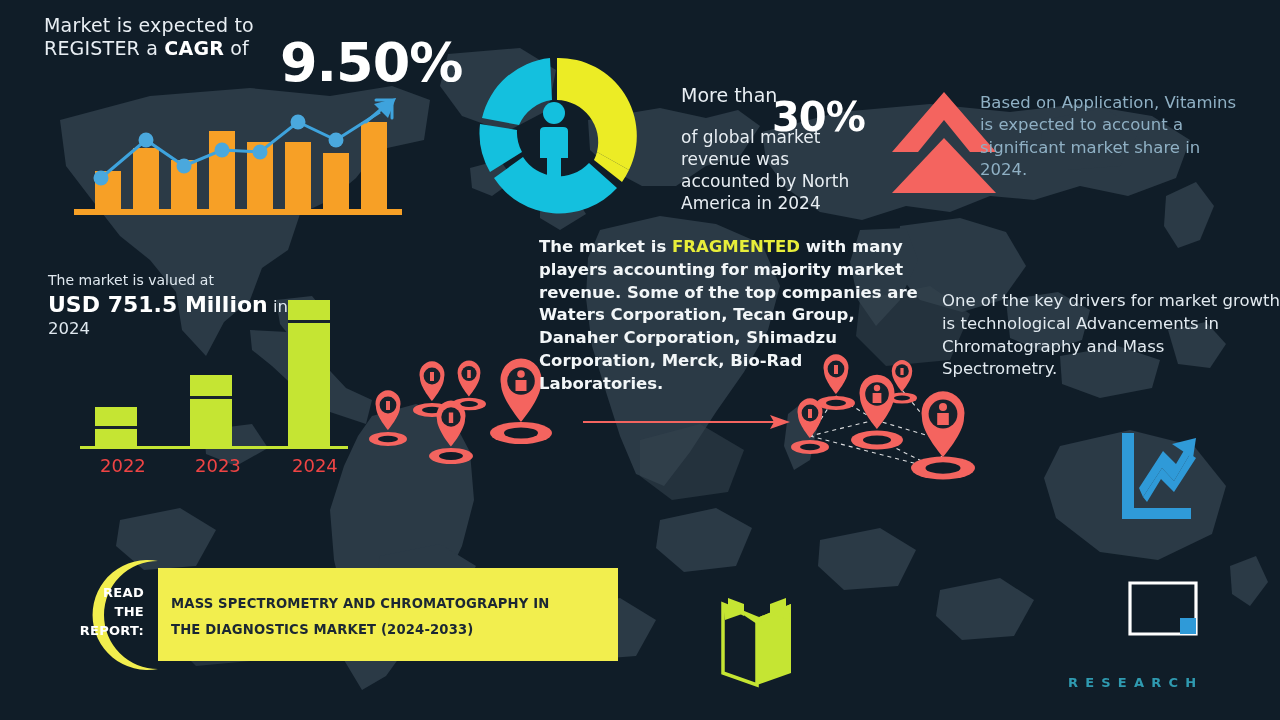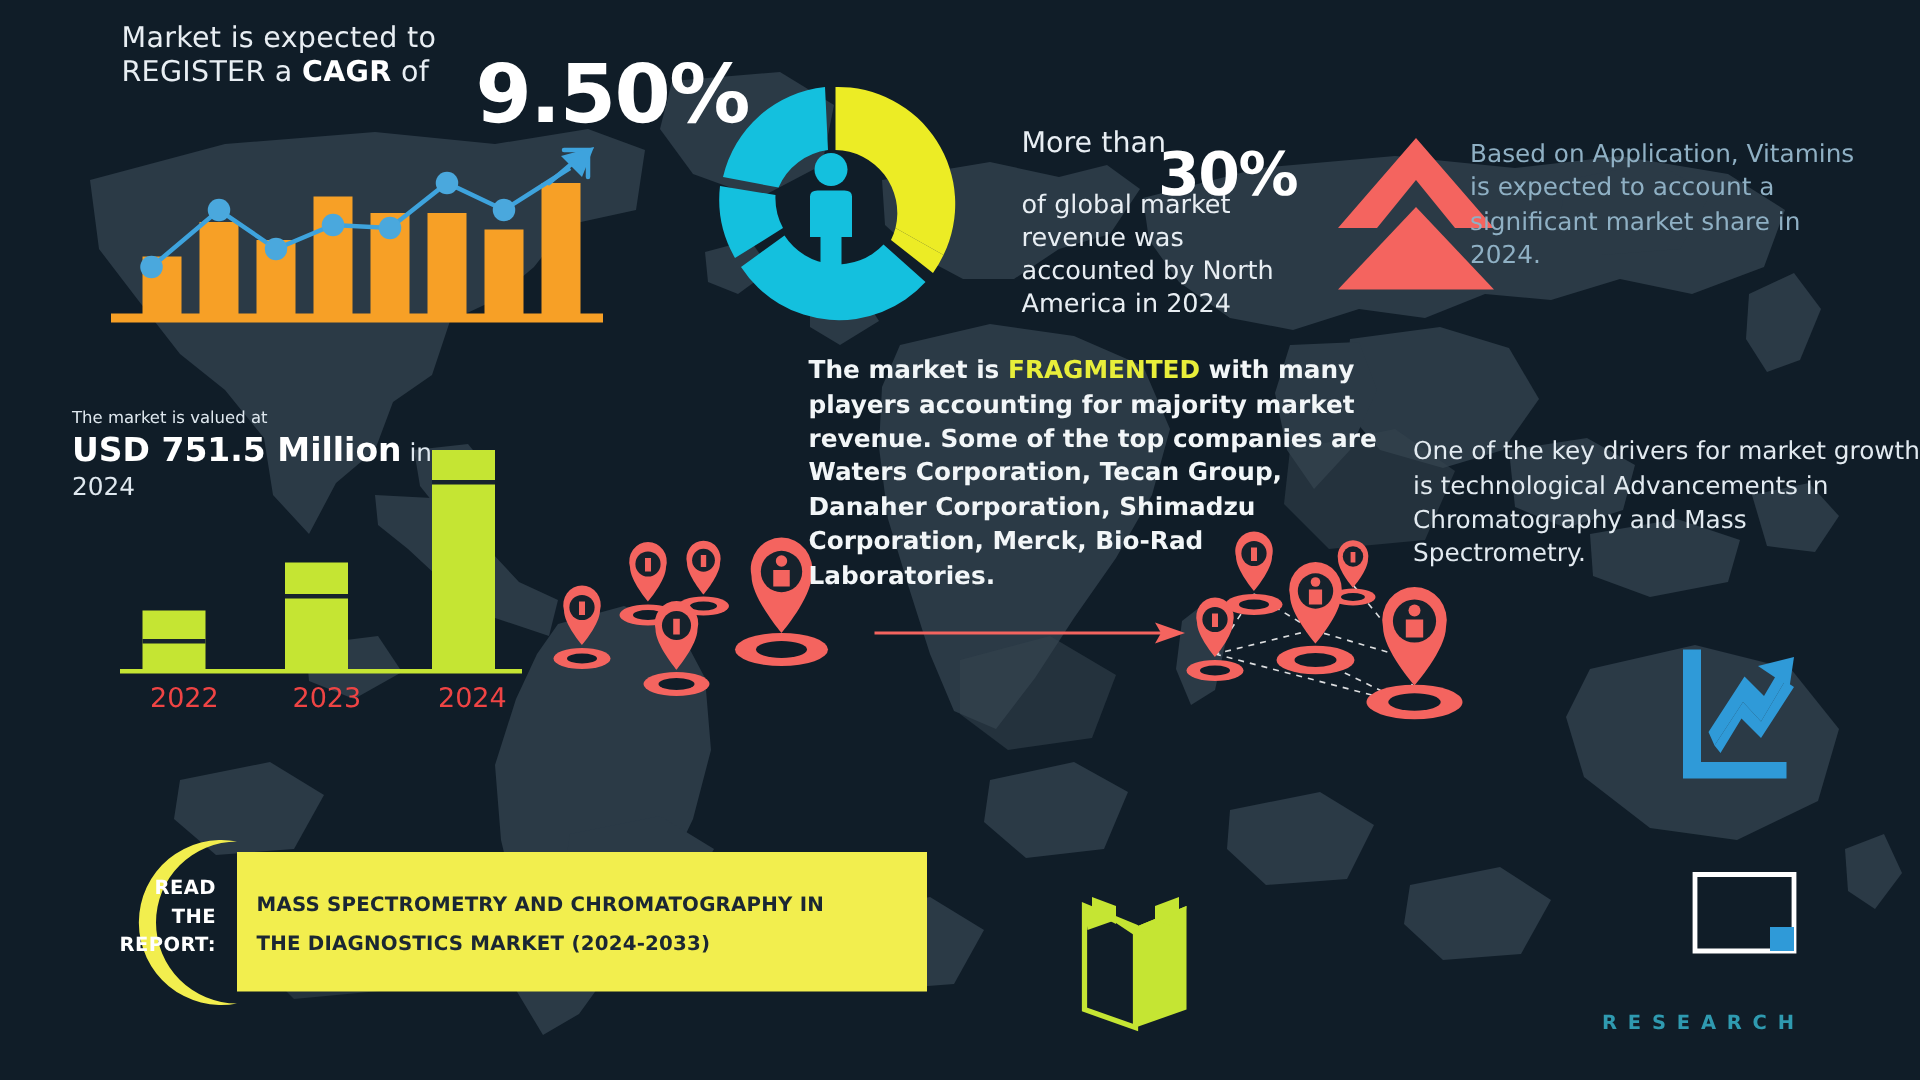--- a/index.html
+++ b/index.html
@@ -11,21 +11,21 @@
     position:relative;
   }
   #stage{position:absolute;left:0;top:0;width:1280px;height:720px;overflow:hidden;}
   .layer{position:absolute;left:0;top:0;width:1280px;height:720px;}
   #mapsvg{position:absolute;left:0;top:0;}
 
   
   .txt{position:absolute;line-height:1.22;}
 
   
-  #cagr-block{left:44px;top:14px;width:400px;margin-left:37px;}
+  #cagr-block{left:44px;top:14px;width:400px;}
   #cagr-lines{font-size:19px;color:#e8eef3;letter-spacing:.2px;}
   #cagr-lines .b{font-weight:bold;color:#ffffff;}
   #cagr-value{position:absolute;left:236px;top:16px;font-size:54px;font-weight:bold;color:#ffffff;letter-spacing:-1px;}
 
   
   #na-block{left:681px;top:84px;width:210px;}
   #na-pre{font-size:19px;color:#e8eef3;}
   #na-big{position:absolute;left:91px;top:-6px;font-size:40px;font-weight:bold;color:#ffffff;letter-spacing:-1px;margin-top:15px;}
   #na-rest{position:absolute;left:0px;top:42px;font-size:17px;color:#e8eef3;line-height:1.30;width:200px;}
 
@@ -34,21 +34,21 @@
 
   
   #frag-block{left:539px;top:236px;width:380px;font-size:16.5px;font-weight:bold;line-height:1.38;color:#f2f6f8;}
   #frag-block .hl{color:#e8ee3a;}
 
   
   #drv-block{left:942px;top:290px;width:340px;font-size:16.5px;line-height:1.38;color:#e2eaf0;}
 
   
   #val-block{left:48px;top:272px;width:290px;}
-  #val-l1{font-size:11px;color:#dfe8ef;}
+  #val-l1{font-size:14px;color:#dfe8ef;}
   #val-l2{font-size:22px;font-weight:bold;color:#ffffff;margin-top:3px;}
   #val-l2 .lt{font-size:16.5px;font-weight:normal;color:#dfe8ef;}
   #val-l3{font-size:16.5px;color:#dfe8ef;}
 
   .yearlbl{position:absolute;font-size:18px;color:#ef4444;}
 
   
   #rep-block{left:630px;top:548px;width:280px;font-size:19px;line-height:1.38;color:#ffffff;}
   #rep-block .b{font-weight:bold;}
 

